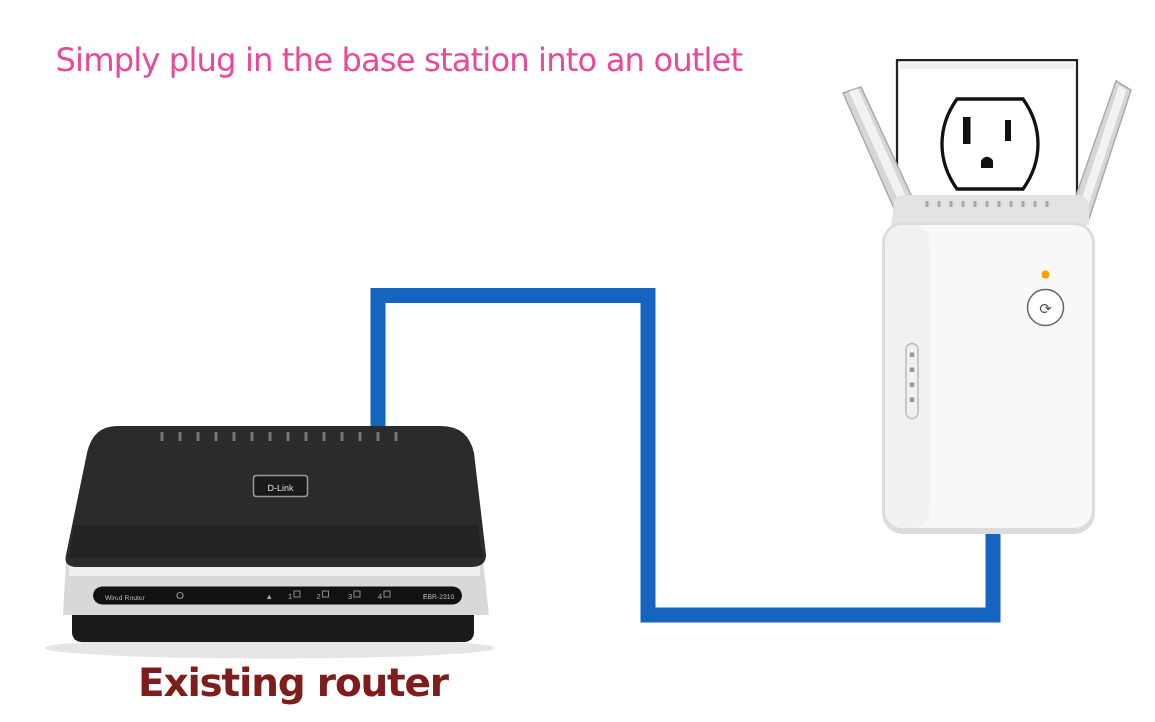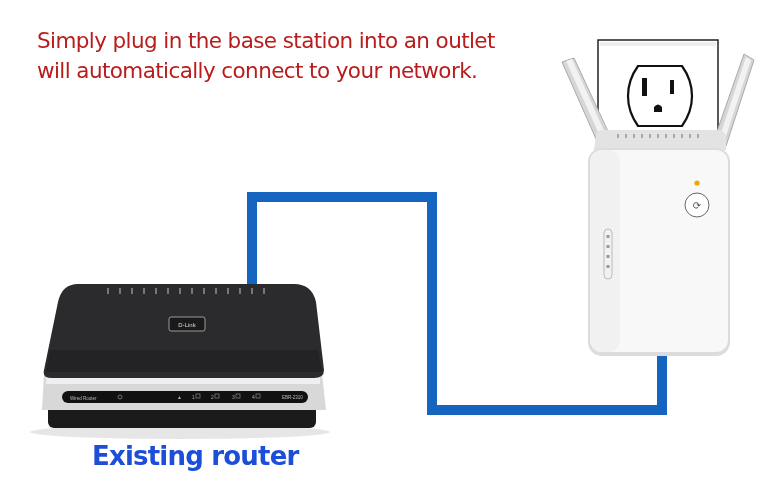--- a/index.html
+++ b/index.html
@@ -1,19 +1,19 @@
 <!DOCTYPE html>
 <html><head>
 <meta charset="utf-8">
 <style>
   html, body { margin:0; padding:0; background:#ffffff; }
   body { width:770px; height:481px; position:relative; overflow:hidden; font-family:"Liberation Sans", "DejaVu Sans", sans-serif; }
-  .instructions { position:absolute; left:37px; top:26px; width:520px; font-size:21.5px; line-height:30px; color:#b91c1c; font-family:"DejaVu Sans", sans-serif; letter-spacing:-0.6px; }
+  .instructions { position:absolute; left:37px; top:26px; width:520px; font-size:21.5px; line-height:30px; color:#ec4899; font-family:"DejaVu Sans", sans-serif; letter-spacing:-0.6px; }
   .instructions div { white-space:nowrap; }
-  .caption { position:absolute; left:92px; top:441px; font-size:26px; font-weight:bold; color:#1d4ed8; font-family:"DejaVu Sans", sans-serif; letter-spacing:-0.8px; }
+  .caption { position:absolute; left:92px; top:441px; font-size:26px; font-weight:bold; color:#7f1d1d; font-family:"DejaVu Sans", sans-serif; letter-spacing:-0.8px; }
   svg.scene { position:absolute; left:0; top:0; }
   .label-svg { font-family:"Liberation Sans", sans-serif; }
 </style>
 </head>
 <body>
 
 <svg class="scene" width="770" height="481" viewBox="0 0 770 481">
 
   <polyline points="252,290 252,197 432,197 432,410 662,410 662,350" fill="none" stroke="#1565c0" stroke-width="10" stroke-linejoin="miter"></polyline>
 
@@ -111,16 +111,15 @@
       <rect x="606.5" y="235" width="3" height="3"></rect>
         <rect x="606.5" y="245" width="3" height="3"></rect>
       <rect x="606.5" y="255" width="3" height="3"></rect>
         <rect x="606.5" y="265" width="3" height="3"></rect>
     </g>
   </g>
 </svg>
 
 <div class="instructions">
   <div>Simply plug in the base station into an outlet</div>
-  <div>will automatically connect to your network.</div>
 </div>
 
 <div class="caption">Existing router</div>
 
 </body></html>

